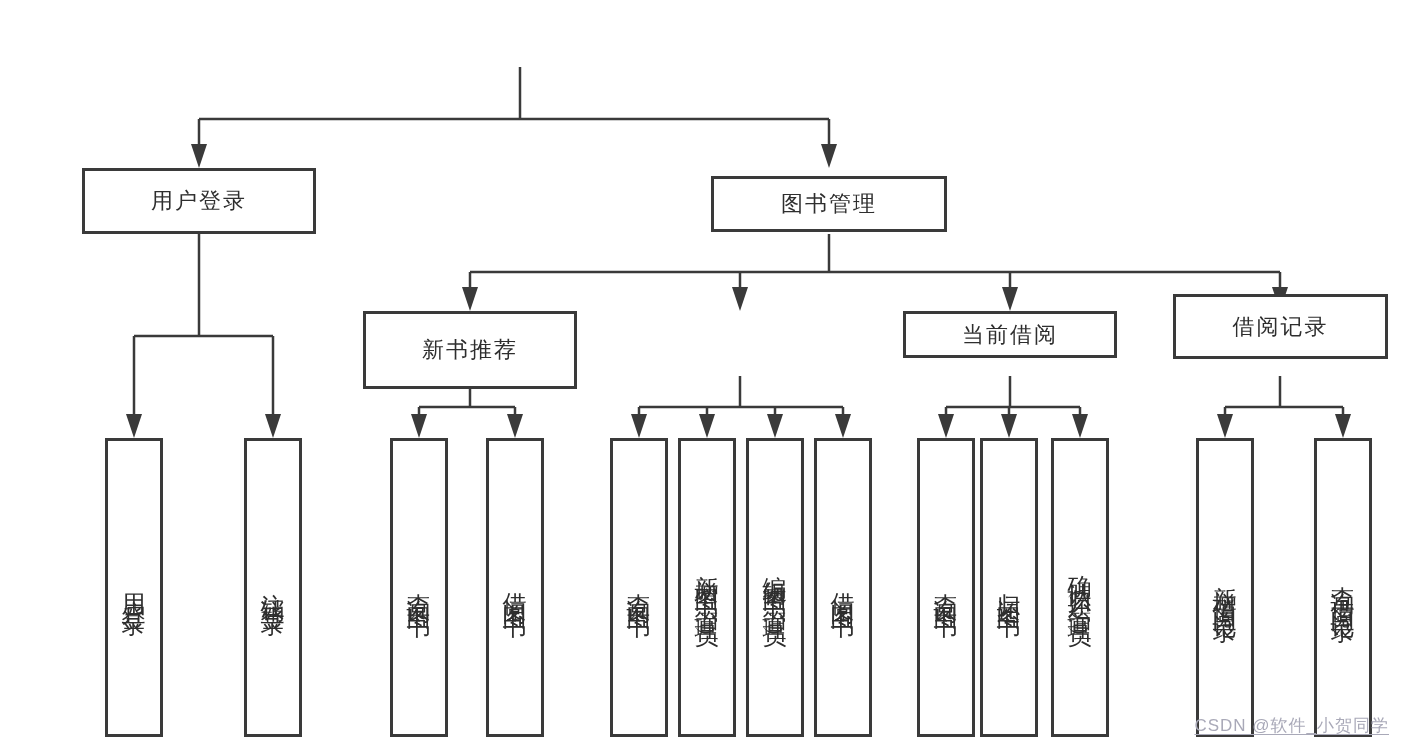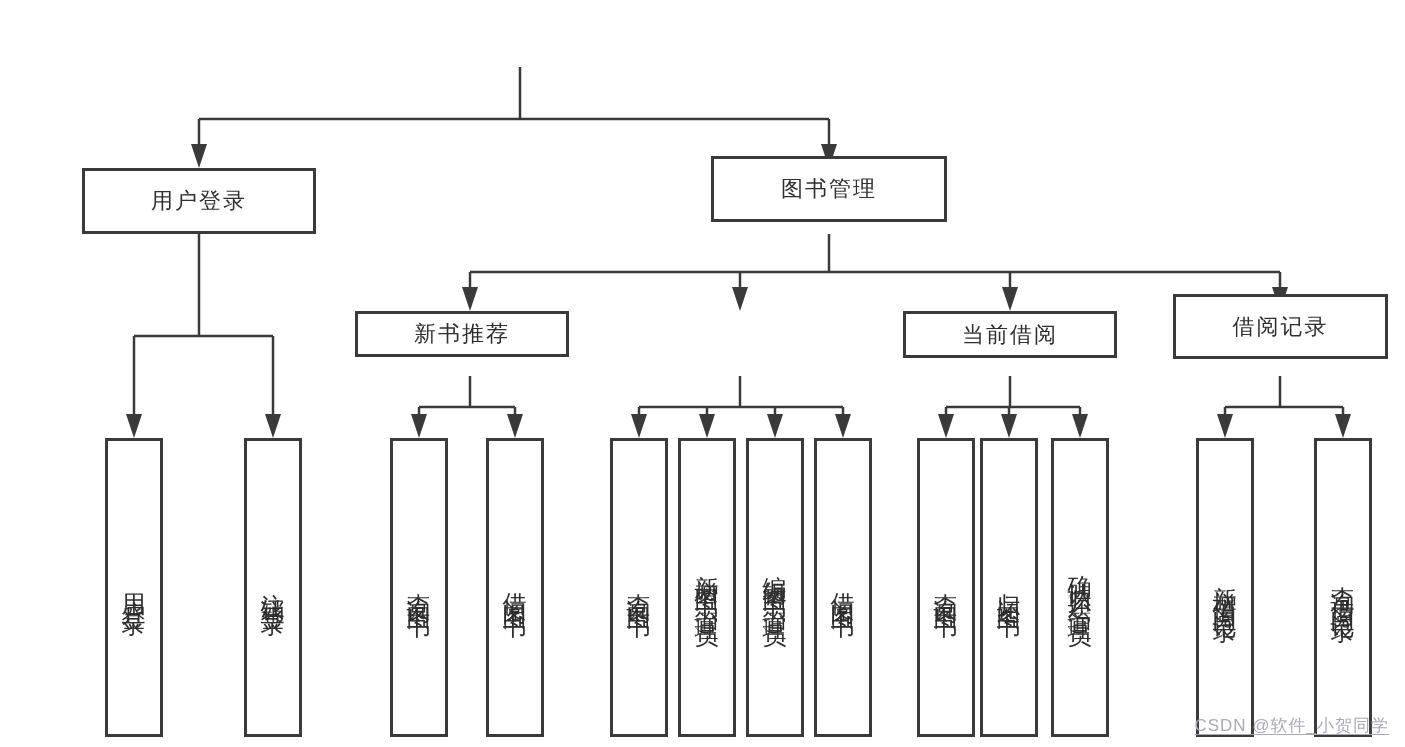--- a/index.html
+++ b/index.html
@@ -95,23 +95,23 @@
     <line x1="1280" y1="376" x2="1280" y2="407"></line>
     <line x1="1225" y1="407" x2="1343" y2="407"></line>
     <line x1="1225" y1="407" x2="1225" y2="416"></line>
     <line x1="1343" y1="407" x2="1343" y2="416"></line>
     <polygon points="1225,438 1217,414 1233,414"></polygon>
     <polygon points="1343,438 1335,414 1351,414"></polygon>
   </svg>
 
 
   <div class="box hbox" style="left:82px;top:168px;width:234px;height:66px">用户登录</div>
-  <div class="box hbox" style="left:711px;top:156px;width:236px;height:66px">图书管理</div>
+  <div class="box hbox" style="left:711px;top:176px;width:236px;height:56px">图书管理</div>
 
-  <div class="box hbox" style="left:355px;top:311px;width:214px;height:46px">新书推荐</div>
+  <div class="box hbox" style="left:363px;top:311px;width:214px;height:78px">新书推荐</div>
   <div class="box hbox" style="left:903px;top:311px;width:214px;height:47px">当前借阅</div>
   <div class="box hbox" style="left:1173px;top:294px;width:215px;height:65px">借阅记录</div>
 
   <div class="box leaf" style="left:105px;top:438px;width:58px;height:299px">用户登录</div>
   <div class="box leaf" style="left:244px;top:438px;width:58px;height:299px">注销登录</div>
 
   <div class="box leaf" style="left:390px;top:438px;width:58px;height:299px">查询图书</div>
   <div class="box leaf" style="left:486px;top:438px;width:58px;height:299px">借阅图书</div>
 
   <div class="box leaf" style="left:610px;top:438px;width:58px;height:299px">查询图书</div>

